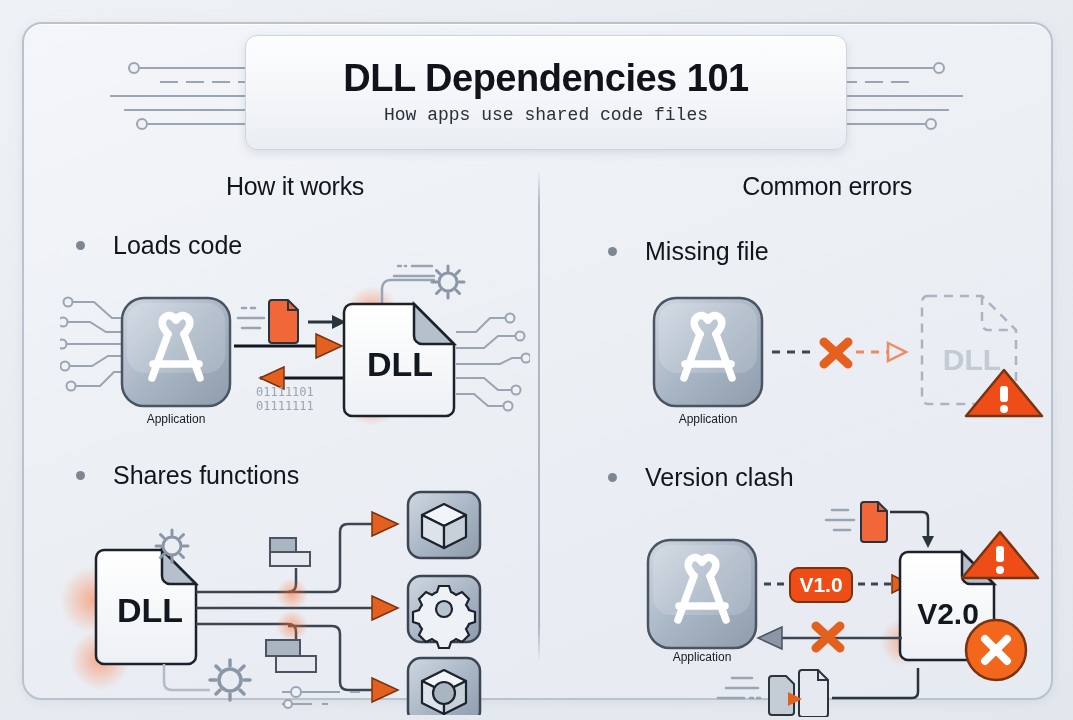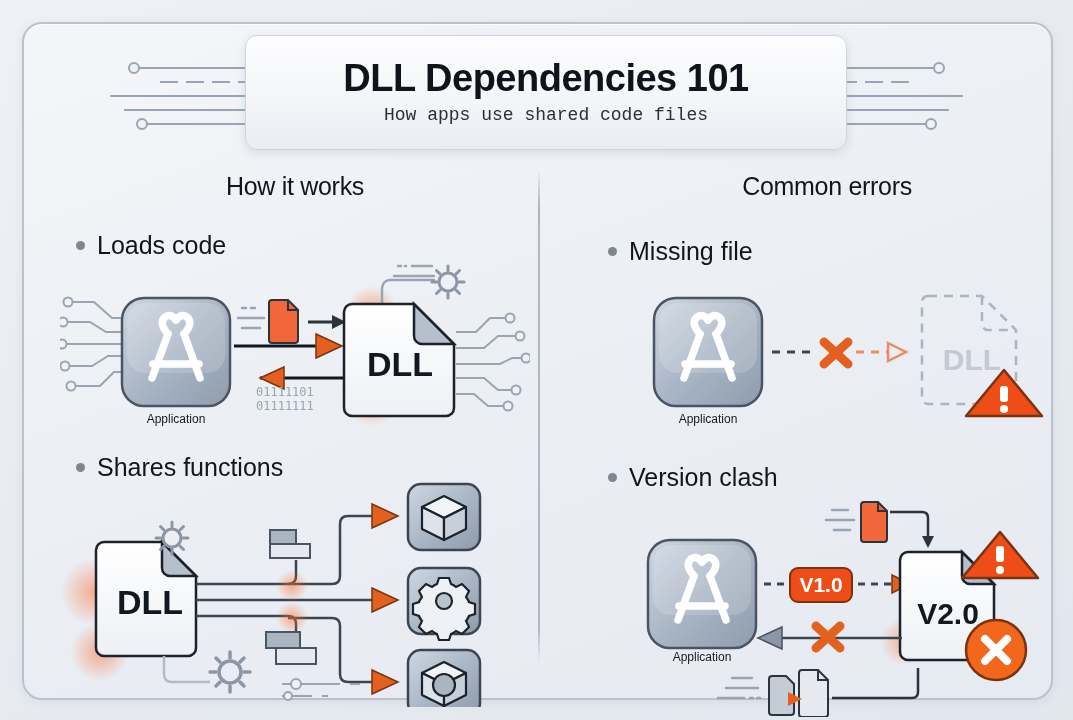--- a/index.html
+++ b/index.html
@@ -46,21 +46,21 @@
   .col-right{left:592px;width:470px;}
   .col-head{
     text-align:center;font-size:25px;color:#12161c;font-weight:normal;
     letter-spacing:-.3px;
   }
   .divider{
     position:absolute;left:538px;top:170px;width:2px;height:492px;
     background:linear-gradient(180deg,rgba(170,180,192,0) 0%,#aeb7c3 7%,#aeb7c3 93%,rgba(170,180,192,0) 100%);
   }
 
-  .bullet{display:flex;align-items:center;gap:12px;margin-left:16px;}
+  .bullet{display:flex;align-items:center;gap:28px;margin-left:16px;}
   .bullet .dot{width:9px;height:9px;border-radius:50%;background:#7e8791;flex:none;}
   .bullet .txt{font-size:25px;color:#12161c;}
 
   
   .art{position:relative;width:100%;}
   .art svg{display:block;}
 
   .cap{
     position:absolute;font-size:12px;color:#181c22;text-align:center;width:160px;
   }
@@ -229,21 +229,21 @@
           <circle cx="450" cy="58" r="4.5"></circle>
             <circle cx="460" cy="76" r="4.5"></circle>
           <circle cx="466" cy="98" r="4.5"></circle>
             <circle cx="456" cy="130" r="4.5"></circle>
             <circle cx="448" cy="146" r="4.5"></circle>
         </g>
       </svg>
       <div class="cap" style="left:36px;top:152px">Application</div>
     </div>
 
-    <div class="bullet" style="margin-top:18px">
+    <div class="bullet" style="margin-top:26px">
       <span class="dot"></span>
       <span class="txt">Shares functions</span>
     </div>
 
     <div class="art">
       <svg width="470" height="225" viewBox="0 0 470 225">
         <defs>
           <linearGradient id="fileg2" x1="0" y1="0" x2="0" y2="1">
             <stop offset="0" stop-color="#ffffff"></stop>
               <stop offset="1" stop-color="#edf0f4"></stop>

